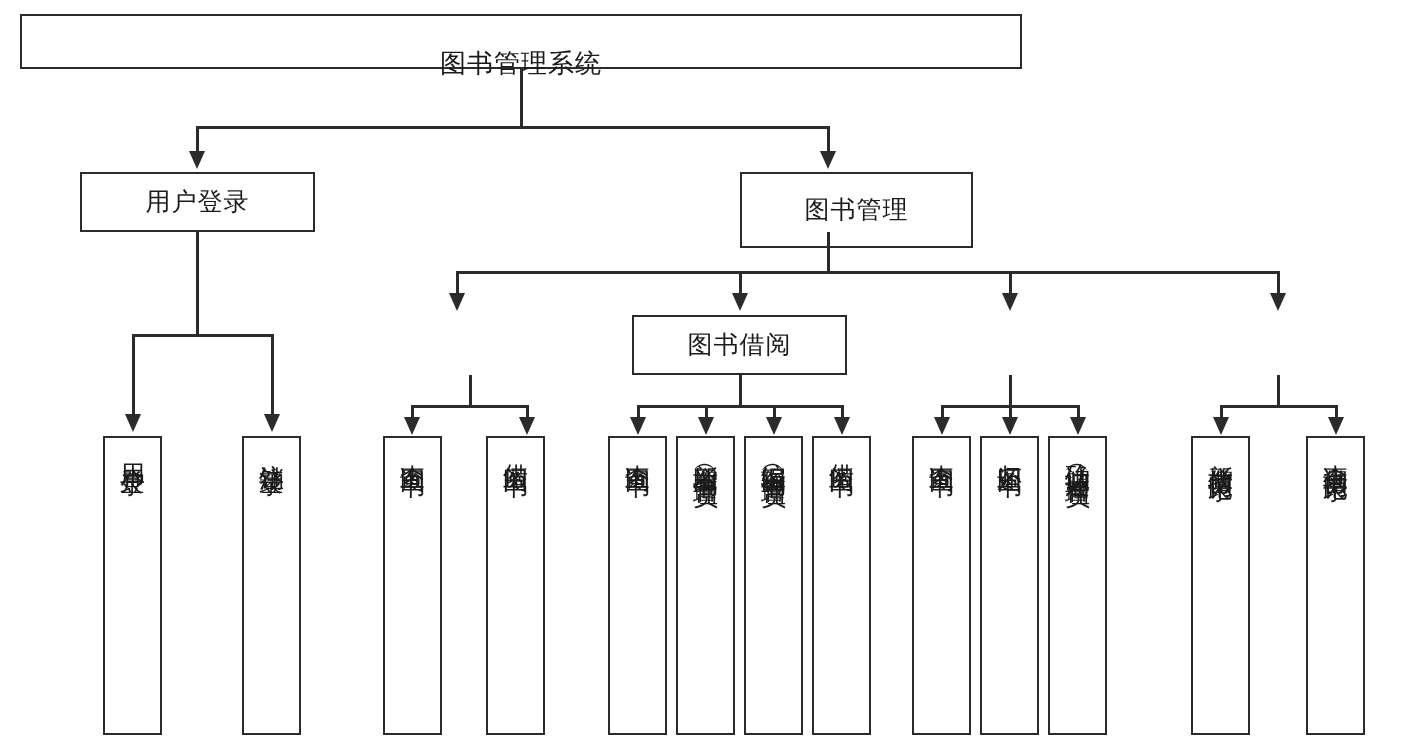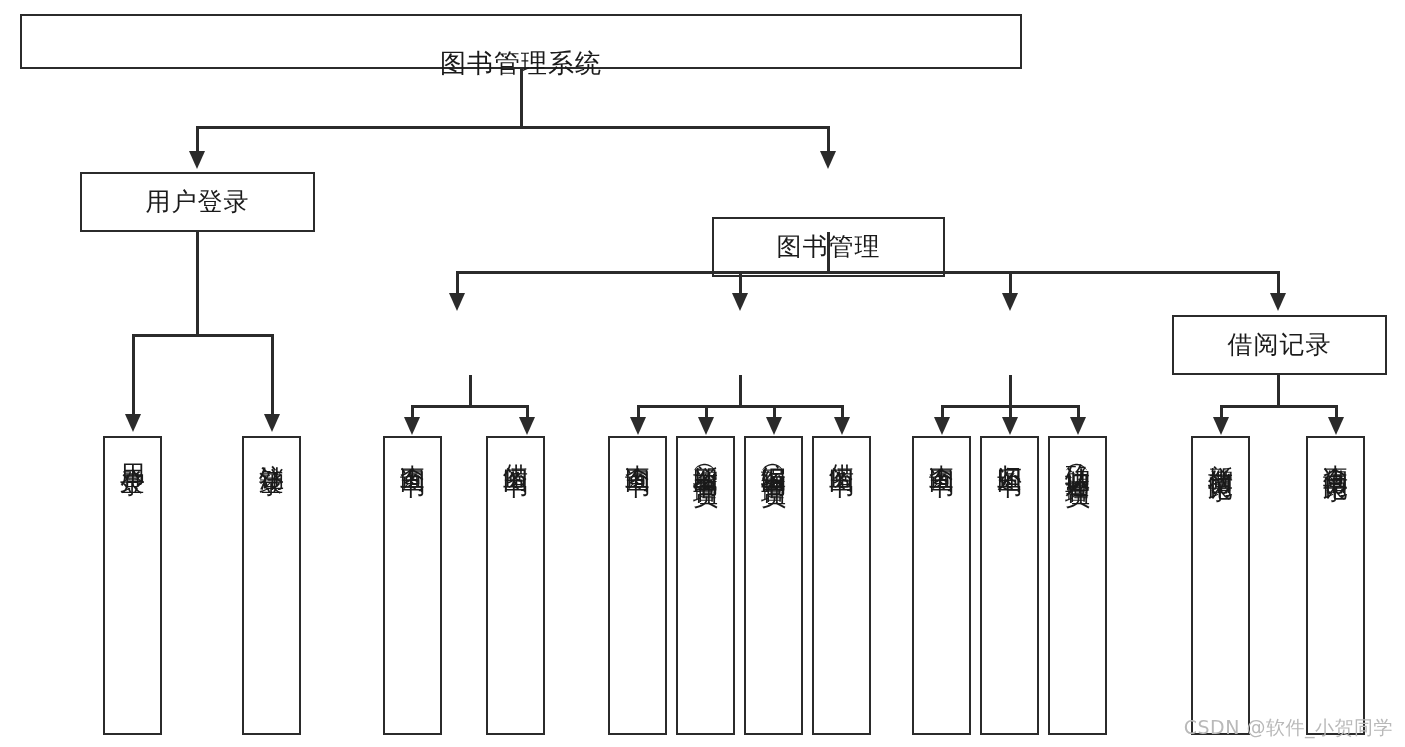--- a/index.html
+++ b/index.html
@@ -107,21 +107,21 @@
   <div class="line vline" style="left:196px; top:126px; width:2.5px; height:27px;"></div>
   <div class="arrow" style="left:189px; top:151px;"></div>
 
   <div class="line vline" style="left:827px; top:126px; width:2.5px; height:27px;"></div>
   <div class="arrow" style="left:820px; top:151px;"></div>
 
   <div class="node h" style="left:80px; top:172px; width:235px; height:60px;">
     <span class="node-label">用户登录</span>
   </div>
 
-  <div class="node h" style="left:712px; top:172px; width:233px; height:60px;margin-top:45px;">
+  <div class="node h" style="left:740px; top:172px; width:233px; height:76px;">
     <span class="node-label">图书管理</span>
   </div>
 
   <div class="line vline" style="left:196px; top:232px; width:2.5px; height:104px;"></div>
   <div class="line hline" style="left:132px; top:334px; width:141px; height:2.5px;"></div>
   <div class="line vline" style="left:132px; top:334px; width:2.5px; height:82px;"></div>
   <div class="arrow" style="left:125px; top:414px;"></div>
   <div class="line vline" style="left:271px; top:334px; width:2.5px; height:82px;"></div>
   <div class="arrow" style="left:264px; top:414px;"></div>
 
@@ -133,22 +133,22 @@
 
   <div class="line vline" style="left:739px; top:271px; width:2.5px; height:24px;"></div>
   <div class="arrow" style="left:732px; top:293px;"></div>
 
   <div class="line vline" style="left:1009px; top:271px; width:2.5px; height:24px;"></div>
   <div class="arrow" style="left:1002px; top:293px;"></div>
 
   <div class="line vline" style="left:1277px; top:271px; width:2.5px; height:24px;"></div>
   <div class="arrow" style="left:1270px; top:293px;"></div>
 
-  <div class="node h" style="left:1172px; top:315px; width:215px; height:60px;">
-    <span class="node-label">借阅记录</span>
+  <div class="node h" style="left:632px; top:315px; width:215px; height:60px;">
+    <span class="node-label">图书借阅</span>
   </div>
 
   <div class="line vline" style="left:469px; top:375px; width:2.5px; height:32px;"></div>
   <div class="line hline" style="left:411px; top:405px; width:117px; height:2.5px;"></div>
   <div class="line vline" style="left:411px; top:405px; width:2.5px; height:14px;"></div>
   <div class="arrow" style="left:404px; top:417px;"></div>
   <div class="line vline" style="left:526px; top:405px; width:2.5px; height:14px;"></div>
   <div class="arrow" style="left:519px; top:417px;"></div>
 
   <div class="line vline" style="left:739px; top:375px; width:2.5px; height:32px;"></div>
@@ -215,15 +215,14 @@
     <span class="node-label">确认归还（管理员）</span>
   </div>
 
   <div class="node v" style="left:1191px; top:436px; width:59px; height:299px;">
     <span class="node-label">新增借阅记录</span>
   </div>
   <div class="node v" style="left:1306px; top:436px; width:59px; height:299px;">
     <span class="node-label">查询借阅记录</span>
   </div>
 
-  <div id="watermark">CSDN @软件_小贺同学</div>
 
 </div>
 
 </body></html>

